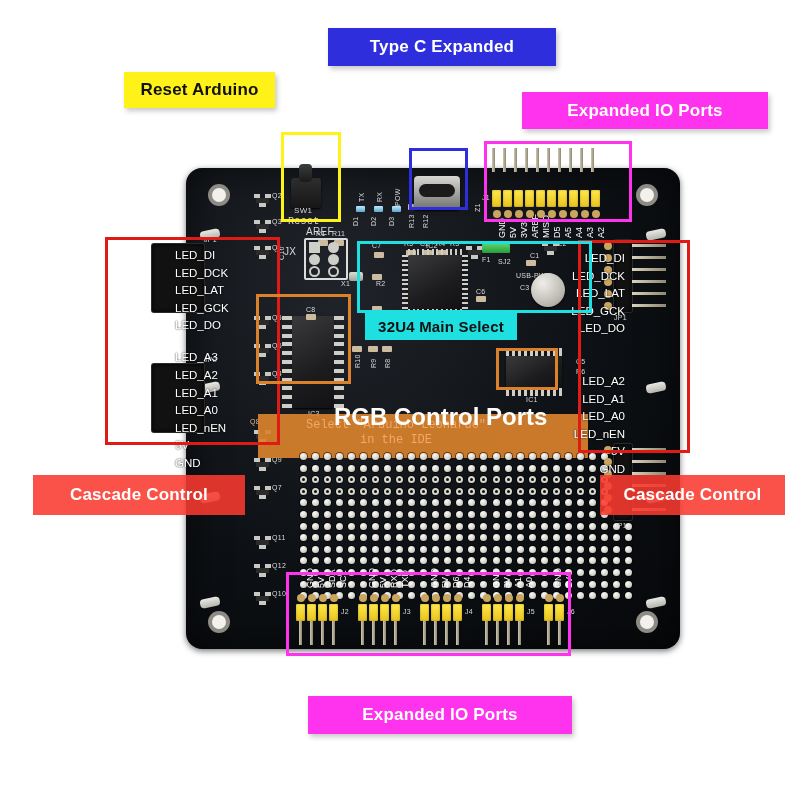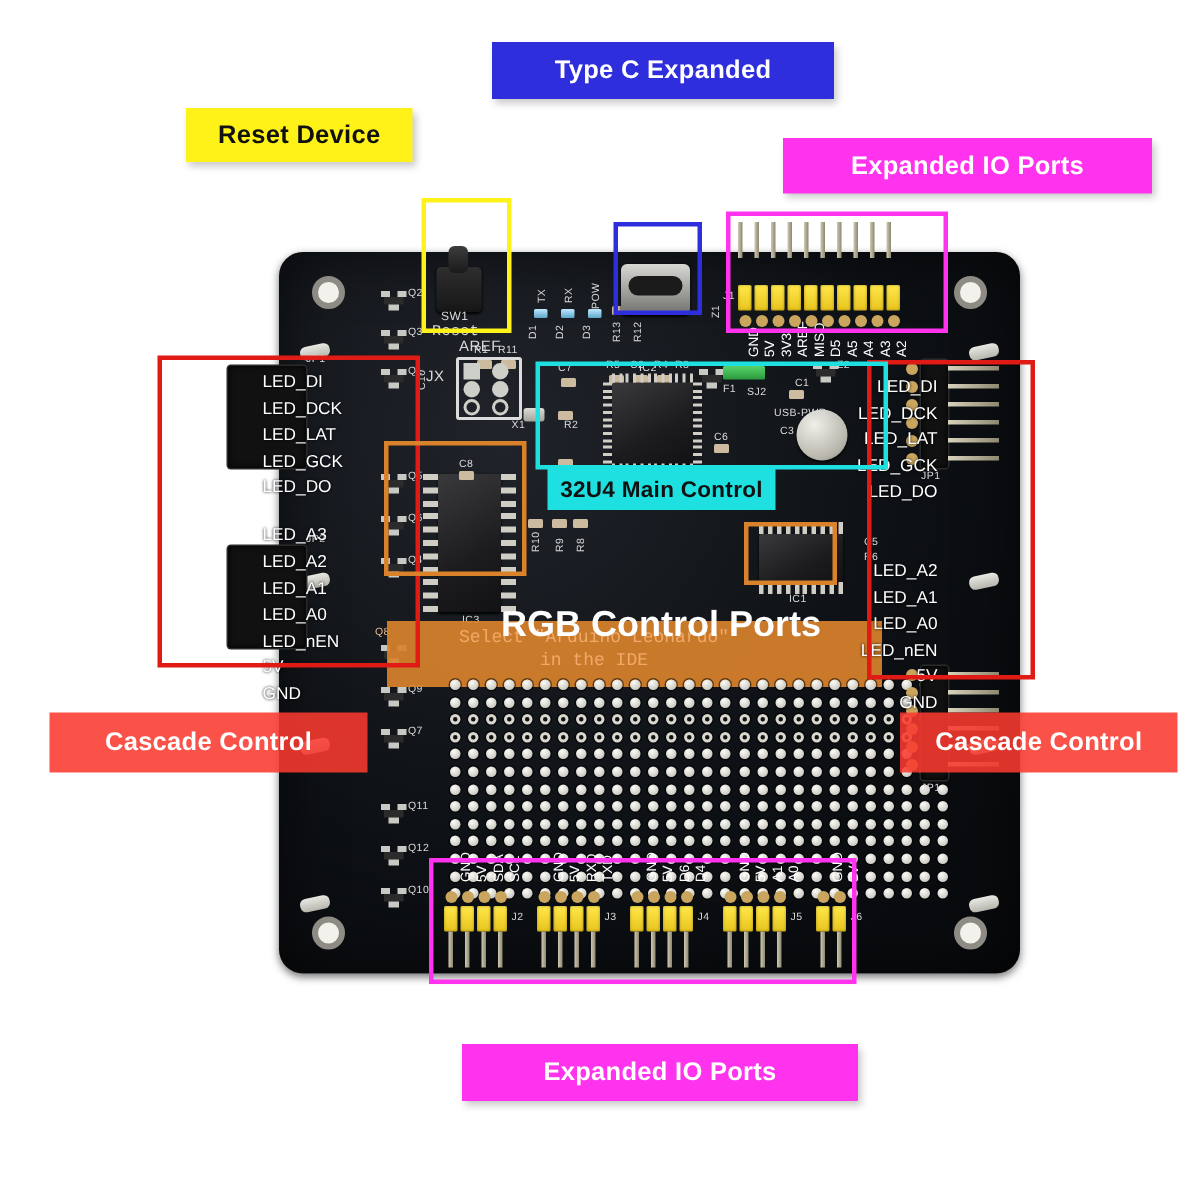--- a/index.html
+++ b/index.html
@@ -1013,21 +1013,21 @@
 <div class="obox" style="left:409px;top:148px;width:59px;height:62px;border:3px solid #2E2EDC;"></div>
 <div class="obox" style="left:484px;top:141px;width:148px;height:81px;border:3px solid #FF33EE;"></div>
 <div class="obox" style="left:286px;top:572px;width:285px;height:84px;border:3px solid #FF33EE;"></div>
 <div class="obox" style="left:105px;top:237px;width:175px;height:208px;border:3px solid #E01B15;"></div>
 <div class="obox" style="left:578px;top:240px;width:112px;height:213px;border:3px solid #E01B15;"></div>
 <div class="obox" style="left:357px;top:241px;width:235px;height:72px;border:3px solid #1FE0E0;"></div>
 <div class="obox" style="left:256px;top:294px;width:95px;height:90px;border:3px solid #D9822B;"></div>
 <div class="obox" style="left:496px;top:348px;width:62px;height:42px;border:3px solid #D9822B;"></div>
 
 <div class="tag dark shadow" style="left:124px;top:72px;width:151px;height:36px;background:#FFF219;">
-  <span>Reset Device</span>
+  <span>Reset Arduino</span>
 </div>
 
 <div class="tag shadow" style="left:328px;top:28px;width:228px;height:38px;background:#2E2EDC;">
   <span>Type C Expanded</span>
 </div>
 
 <div class="tag shadow" style="left:522px;top:92px;width:246px;height:37px;background:#FF33EE;">
   <span>Expanded IO Ports</span>
 </div>
 
@@ -1037,18 +1037,18 @@
 
 <div class="tag" style="left:33px;top:475px;width:212px;height:40px;background:rgba(249,58,48,0.88);">
   <span>Cascade Control</span>
 </div>
 
 <div class="tag" style="left:600px;top:475px;width:185px;height:40px;background:rgba(249,58,48,0.88);">
   <span>Cascade Control</span>
 </div>
 
 <div class="tag dark" style="left:365px;top:312px;width:152px;height:28px;background:#1FE0E0;font-size:15px;">
-  <span>32U4 Main Control</span>
+  <span>32U4 Main Select</span>
 </div>
 
 <div class="rgbtxt" style="left:334px;top:403px;">
   <span>RGB Control Ports</span>
 </div>
 
 </body></html>

